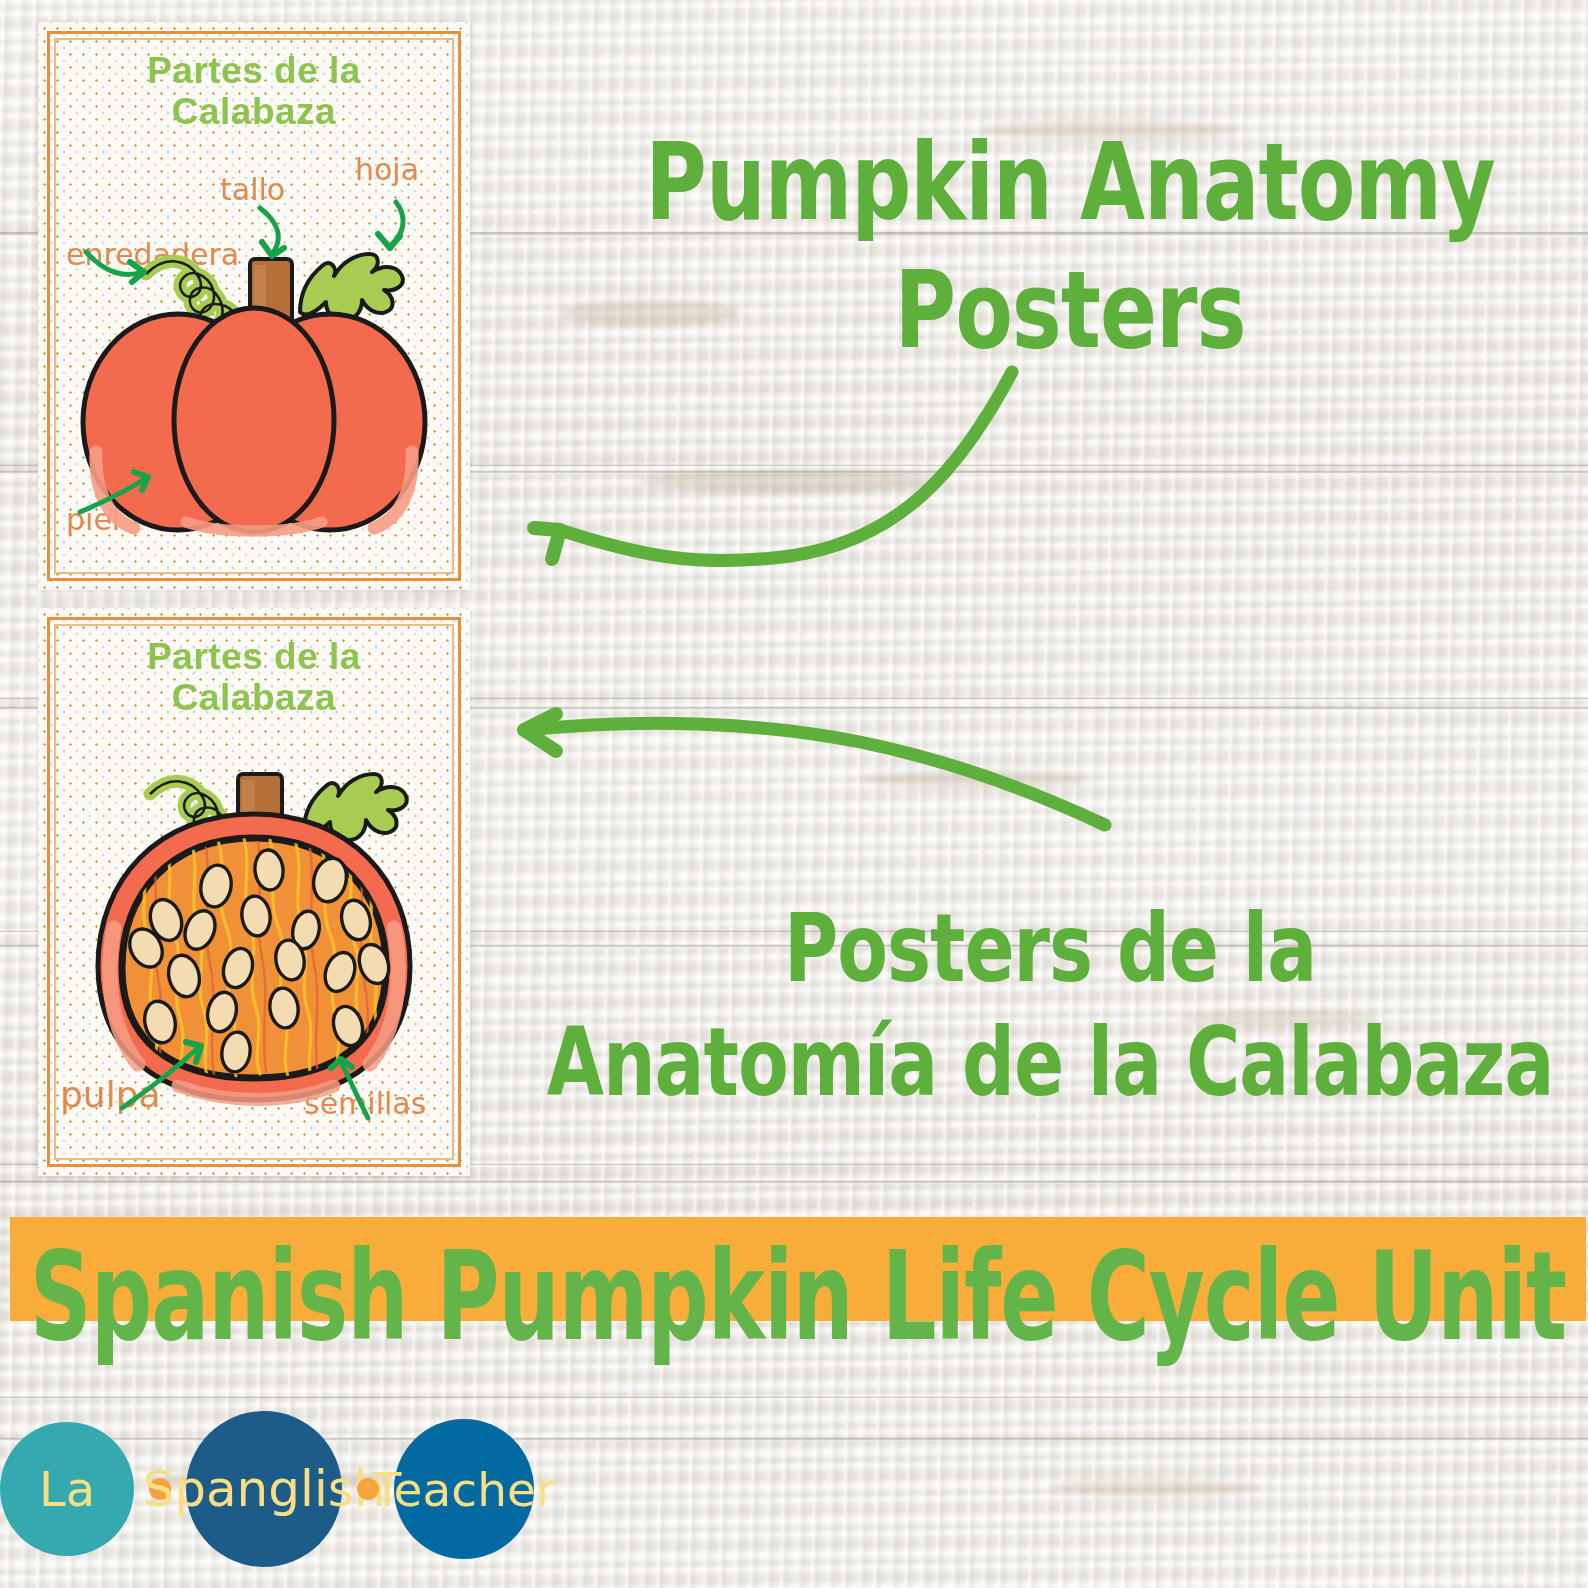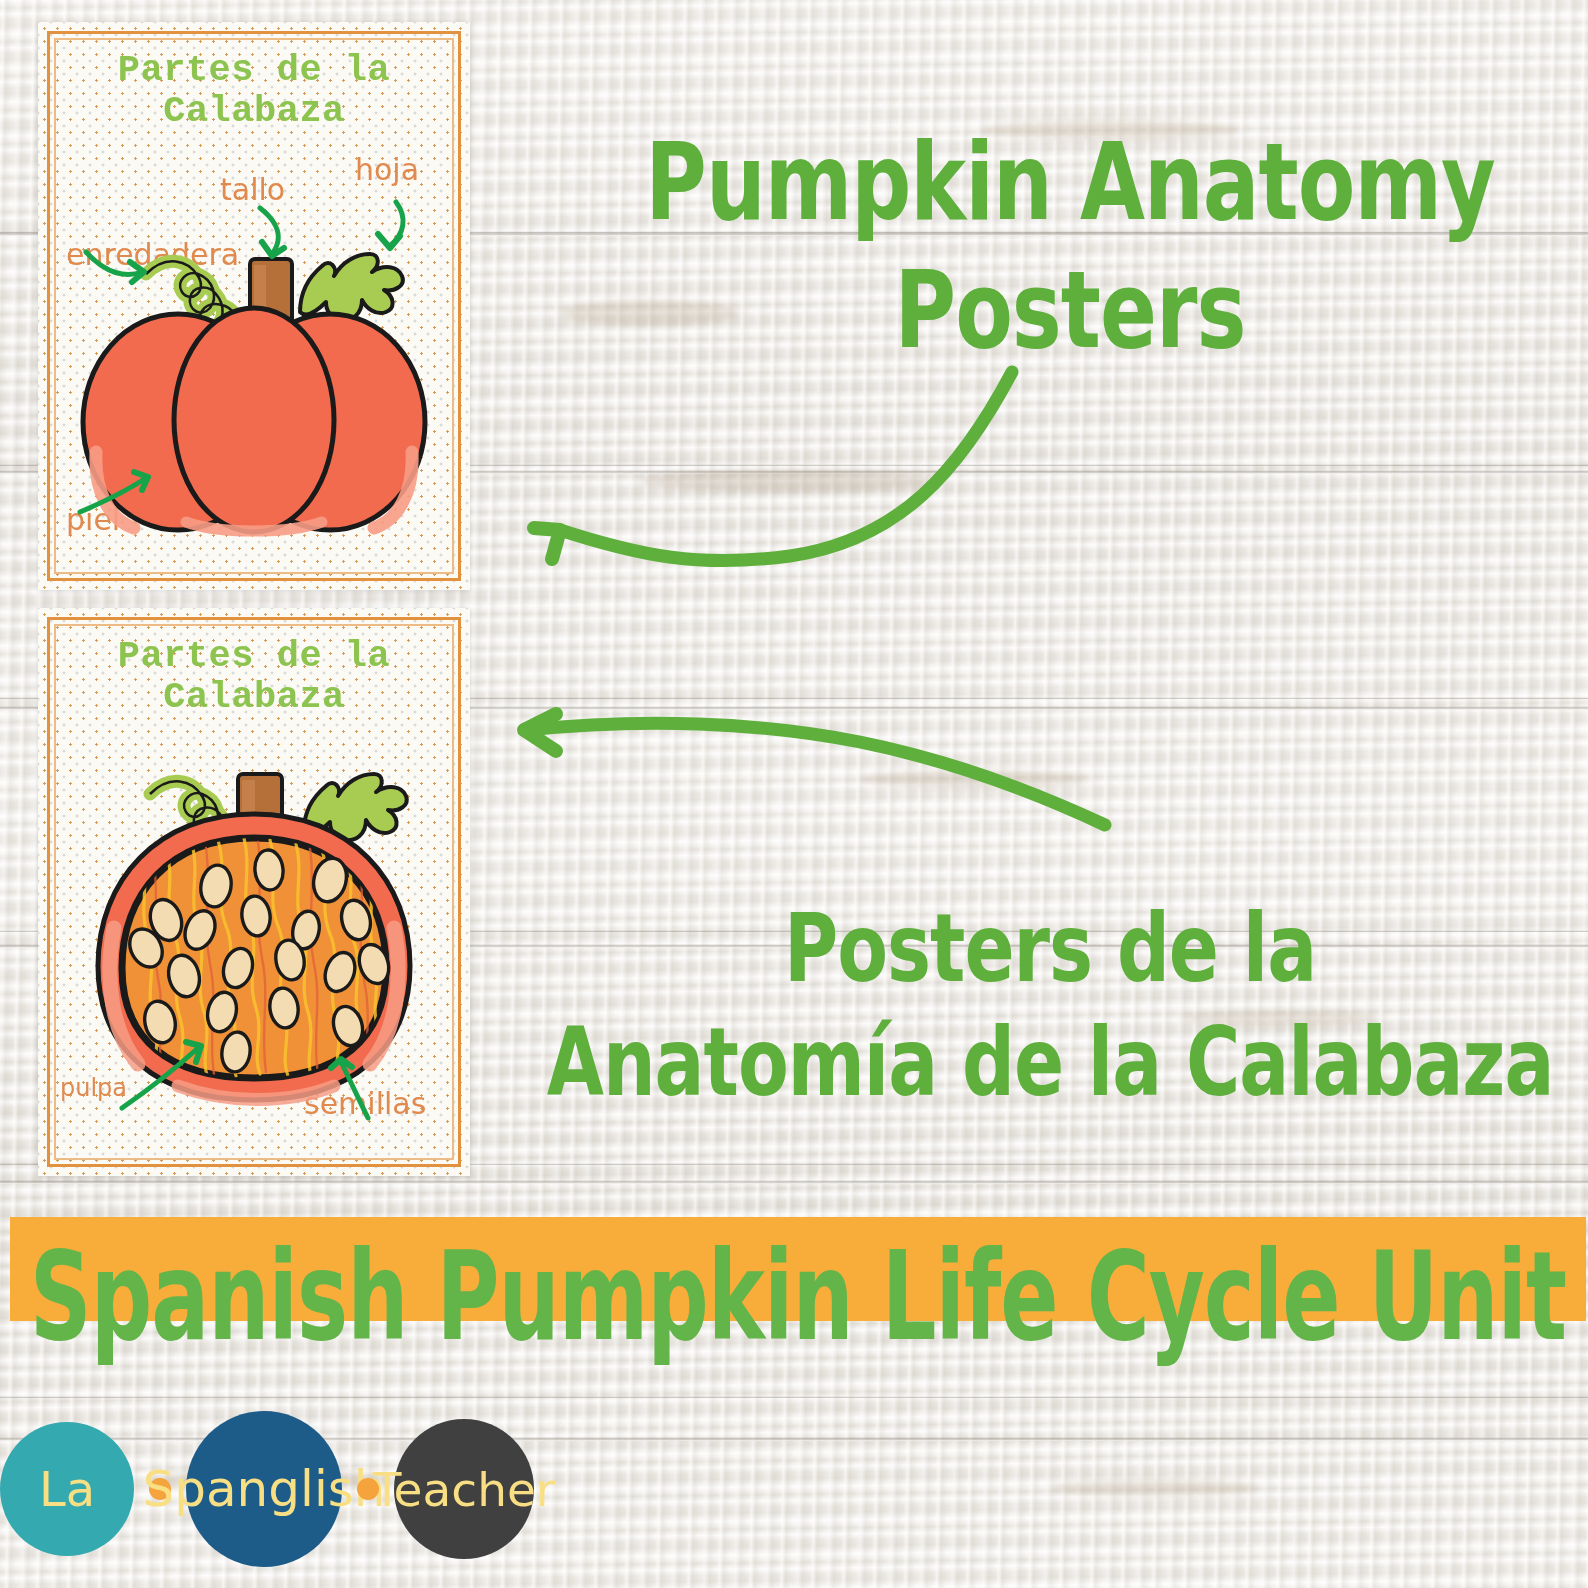--- a/index.html
+++ b/index.html
@@ -52,21 +52,21 @@
     background-position:0 0, 6.5px 6.5px;
     box-shadow:0 1px 5px rgba(0,0,0,.13);
     overflow:hidden;
   }
   .poster .frame-outer{position:absolute;inset:9px;border:3px solid #e2913f;}
   .poster .frame-inner{position:absolute;inset:16px;border:2px solid #edbb86;}
 
   .poster-title{
     position:absolute;left:0;right:0;text-align:center;
     color:#8dc44f;font-weight:700;letter-spacing:.5px;line-height:1.12;
-    font-family:Liberation Mono, monospace;
+    font-family:Liberation Sans, sans-serif;
   }
 
   .lbl{
     position:absolute;color:#e08a50;white-space:nowrap;
     font-family:"DejaVu Sans", sans-serif;font-weight:400;
   }
 
   
   .head{
     position:absolute;color:#5eaf3c;text-align:center;
@@ -87,21 +87,21 @@
     transform:scaleY(1.42);transform-origin:center top;
   }
 
   
   #logo{position:absolute;left:0;right:0;top:1404px;height:170px;
         display:flex;align-items:center;justify-content:flex-start;gap:0;}
   .lcircle{border-radius:50%;display:flex;align-items:center;justify-content:center;
            color:#f9df84;font-family:"DejaVu Sans", sans-serif;font-weight:400;}
   #c1{width:134px;height:134px;background:#34aab0;font-size:48px;}
   #c2{width:156px;height:156px;background:#1d5c89;font-size:50px;}
-  #c3{width:140px;height:140px;background:#404040;font-size:47px;}
+  #c3{width:140px;height:140px;background:#0369a1;font-size:47px;}
   .dotsep{width:22px;height:22px;border-radius:50%;background:#f5a33c;margin:0 15px;}
 </style>
 </head>
 <body>
 
 <div id="wood">
   <div class="plank-line" style="top:232px"></div>
   <div class="plank-line" style="top:470px"></div>
   <div class="plank-line" style="top:706px"></div>
   <div class="plank-line" style="top:944px"></div>
@@ -178,21 +178,21 @@
 
 <div class="poster" id="poster2" style="left:38px;top:608px;width:432px;height:568px;">
   <div class="frame-outer"></div>
   <div class="frame-inner"></div>
 
   <div class="poster-title" style="top:28px;font-size:37px;">
     <span>Partes de la</span><br>
     <span>Calabaza</span>
   </div>
 
-  <span class="lbl" style="left:22px;top:466px;font-size:24px;">pulpa</span>
+  <span class="lbl" style="left:22px;top:466px;font-size:36px;">pulpa</span>
   <span class="lbl" style="left:266px;top:478px;font-size:30px;">semillas</span>
 
   <svg style="position:absolute;left:0;top:0;" width="432" height="568" viewBox="0 0 432 568">
     <defs>
       <clipPath id="pulpclip">
         <path d="M216 230 C300 230 348 286 348 360 C348 432 300 470 216 470
                  C132 470 84 432 84 360 C84 286 132 230 216 230 Z"></path>
       </clipPath>
     </defs>
 

